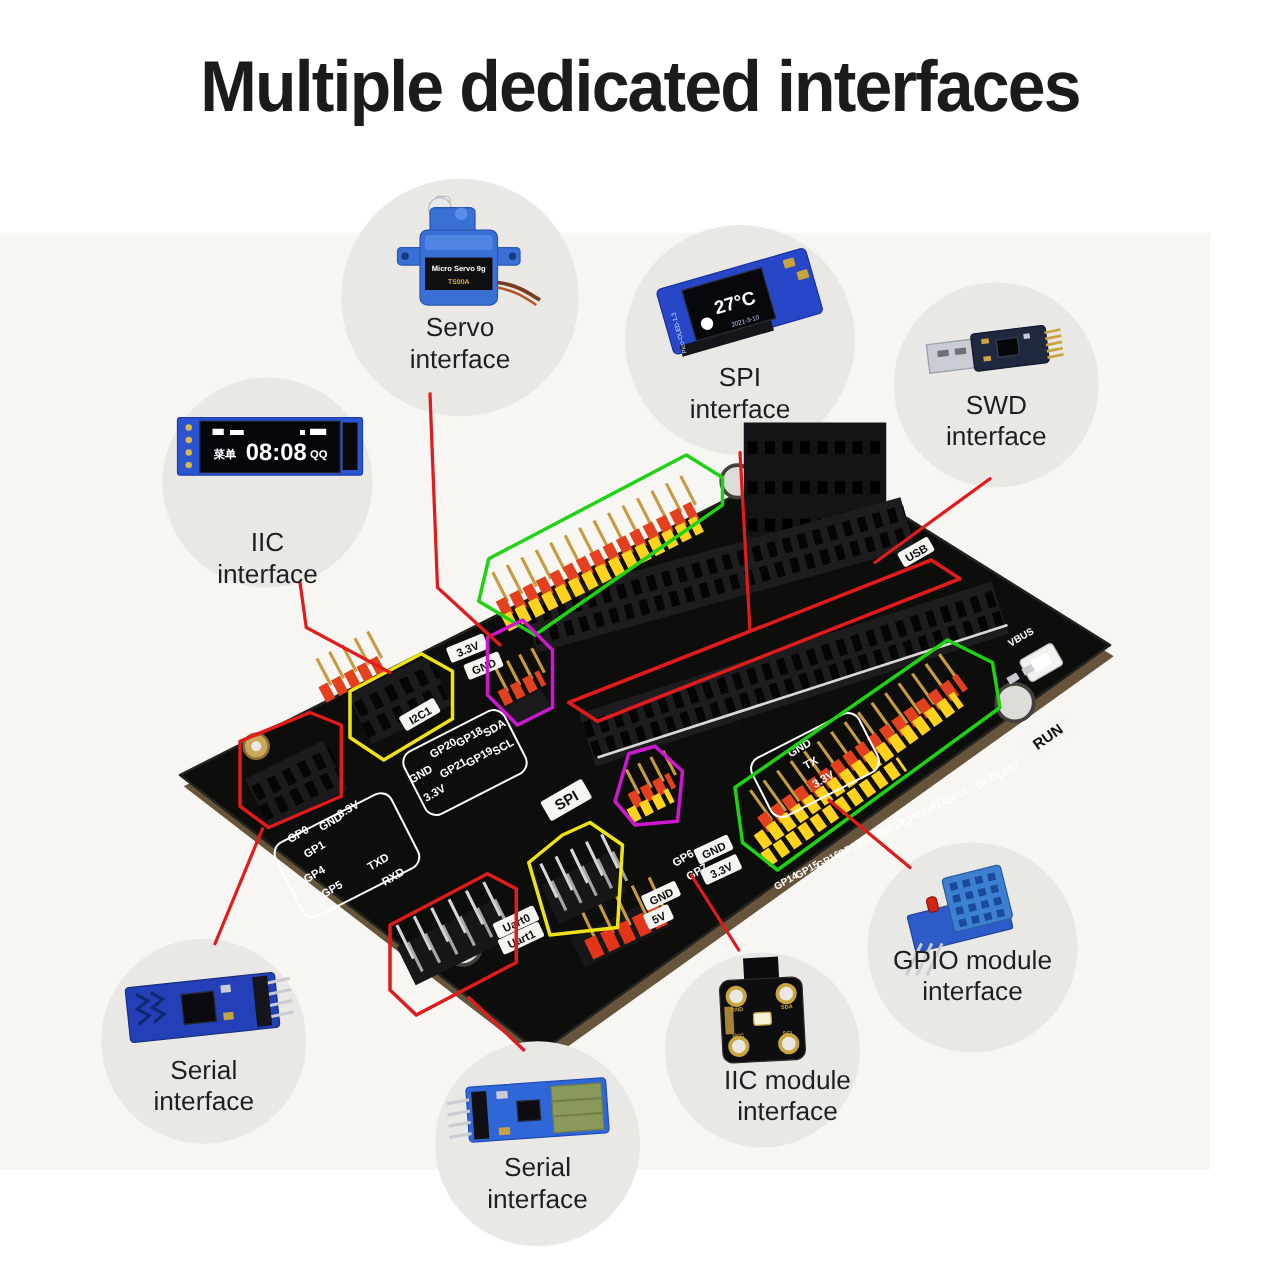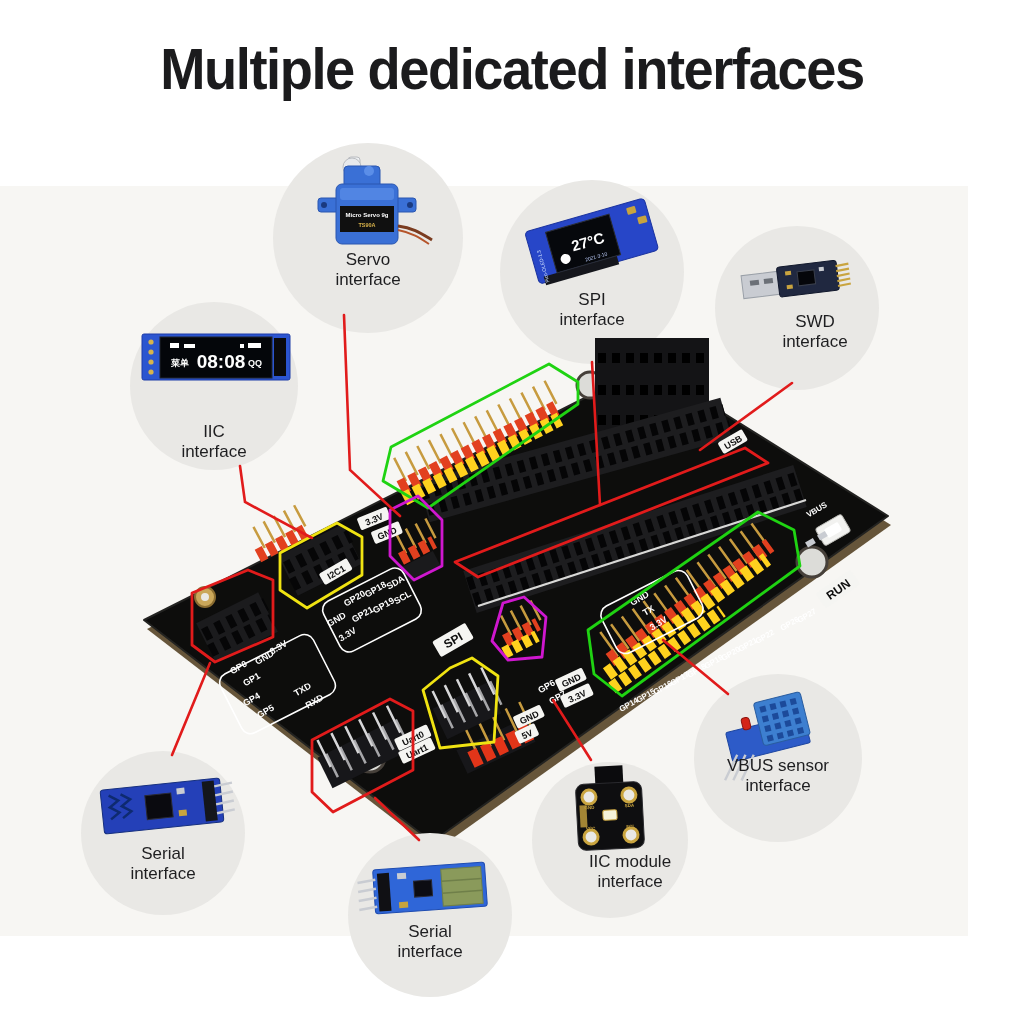--- a/index.html
+++ b/index.html
@@ -2,21 +2,21 @@
 <html><head>
 <meta charset="utf-8">
 <style>
   html,body{margin:0;padding:0;background:#ffffff;width:1024px;height:1024px;overflow:hidden;}
   body{font-family:"Liberation Sans", sans-serif;position:relative;}
   .stage{position:absolute;left:0;top:0;width:1024px;height:1024px;text-decoration:underline;}
   .page-title{position:absolute;left:0;top:36px;width:1024px;text-align:center;
     font-size:56px;font-weight:700;letter-spacing:-1.5px;color:#1b1b1d;margin:0;
     transform:scale(.97,1.03);}
   .callout-label{position:absolute;width:220px;text-align:center;color:#1e1e20;
-    font-size:17px;line-height:1.2;font-weight:400;}
+    font-size:21px;line-height:1.2;font-weight:400;}
   svg{position:absolute;left:0;top:0;}
   svg text{font-family:"Liberation Sans", sans-serif;}
   .silk{fill:#ffffff;font-size:9px;font-weight:700;text-anchor:middle;}
   .silk2{fill:#ffffff;font-size:8px;font-weight:700;text-anchor:middle;}
   .pill rect{fill:#f5f5f2;}
   .pill text{fill:#0d0d0d;font-size:9px;font-weight:700;text-anchor:middle;}
   .pill-big text{font-size:12px;}
   .hbox{fill:none;stroke-width:2.8;stroke-linejoin:round;}
   .redline{fill:none;stroke:#e11b1b;stroke-width:2.6;stroke-linecap:round;}
   .tinygold{fill:#c9a43f;font-size:4.5px;font-weight:700;text-anchor:middle;}
@@ -378,38 +378,38 @@
 </svg>
 
 <div class="callout-label" style="left:258px;top:250px;">
   <span>Servo</span><br>
   <span>interface</span>
 </div>
 <div class="callout-label" style="left:482px;top:290px;">
   <span>SPI</span><br>
   <span>interface</span>
 </div>
-<div class="callout-label" style="left:705px;top:312px;">
+<div class="callout-label" style="left:687px;top:312px;">
   <span>SWD</span><br>
   <span>interface</span>
 </div>
 <div class="callout-label" style="left:104px;top:398px;margin-top:24px;">
   <span>IIC</span><br>
   <span>interface</span>
 </div>
 <div class="callout-label" style="left:53px;top:844px;">
   <span>Serial</span><br>
   <span>interface</span>
 </div>
 <div class="callout-label" style="left:320px;top:922px;">
   <span>Serial</span><br>
   <span>interface</span>
 </div>
 <div class="callout-label" style="left:520px;top:852px;">
   <span>IIC module</span><br>
   <span>interface</span>
 </div>
 <div class="callout-label" style="left:668px;top:756px;">
-  <span>VBUS sensor</span><br>
+  <span>GPIO module</span><br>
   <span>interface</span>
 </div>
 
 </div>
 
 </body></html>

